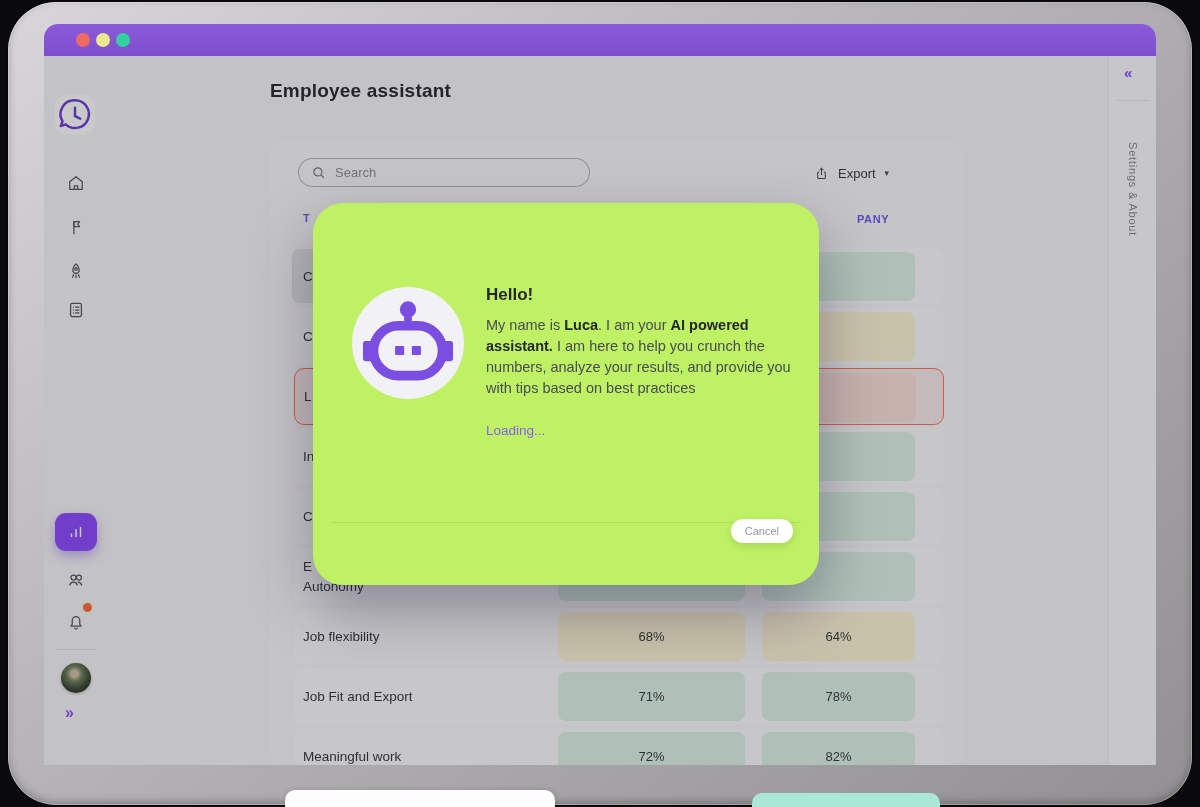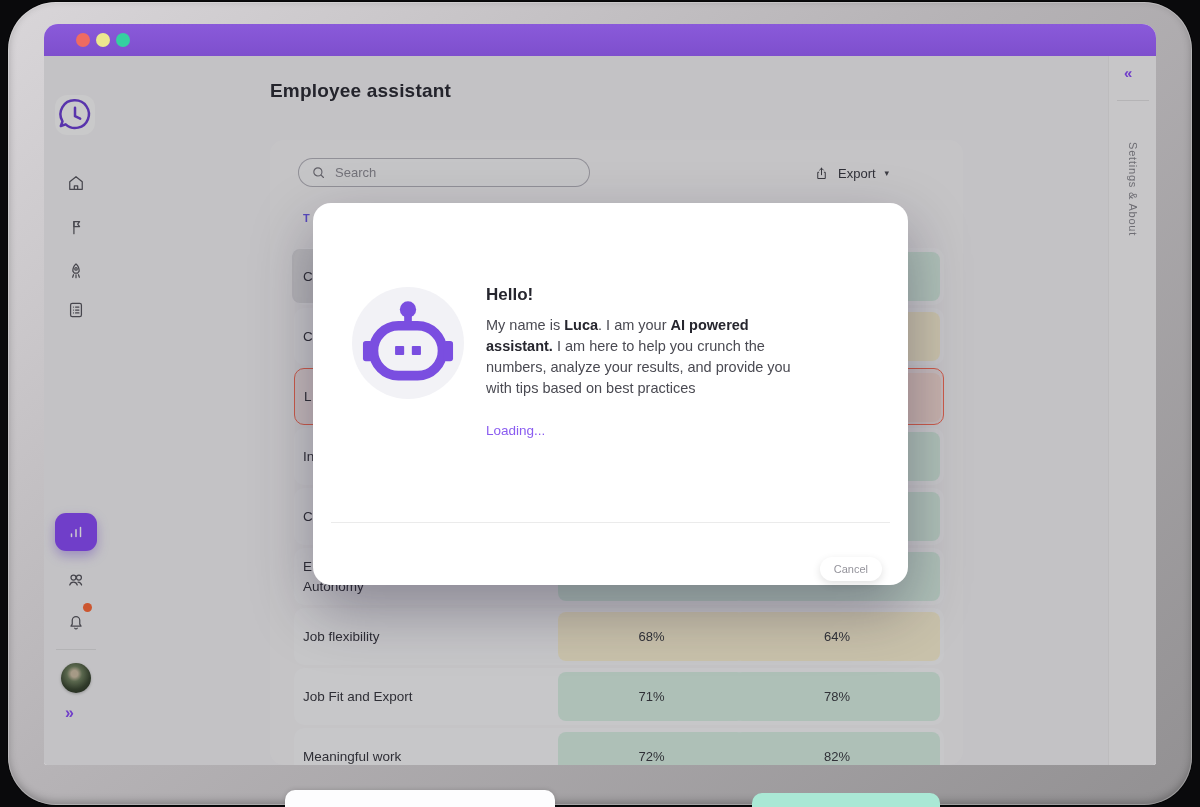--- a/index.html
+++ b/index.html
@@ -64,47 +64,47 @@
   #table-body { position: absolute; left: 250px; top: 192px; width: 650px; }
   .t-row { position: relative; height: 57px; margin-bottom: 3px; background: rgba(255,255,255,.38); border-radius: 10px; }
   .t-row.alert { border: 1.5px solid var(--cell-red-border); background: rgba(250,130,105,.10); }
   .t-row.selected::before { content: ""; position: absolute; left: -2px; top: 1px; width: 30px; height: 54px;
     border-radius: 8px; background: rgba(40,38,48,.10); }
   .t-label { position: absolute; left: 9px; top: 50%; transform: translateY(-50%); font-size: 13.5px; color: #37373f;
     white-space: pre-line; line-height: 1.5; }
   .t-cell { position: absolute; top: 4px; height: 49px; border-radius: 8px; display: flex; align-items: center;
     justify-content: center; font-size: 13px; color: #3a3b41; }
   .t-cell.c1 { left: 264px; width: 187px; }
-  .t-cell.c2 { left: 440px; width: 206px; }
+  .t-cell.c2 { left: 468px; width: 153px; }
   .cell-green { background: var(--cell-green); }
   .cell-yellow { background: var(--cell-yellow); }
   .cell-red { background: var(--cell-red-fill); }
 
   
   .rail-right { position: absolute; left: 1064px; top: 0; width: 48px; height: 100%;
     background: rgba(255,255,255,.45); border-left: 1px solid rgba(0,0,0,.05); }
   .collapse-btn { position: absolute; left: 15px; top: 8px; font-size: 15px; font-weight: 700; color: var(--accent); letter-spacing: -2px; }
   .rr-div { position: absolute; left: 8px; top: 44px; width: 32px; height: 1px; background: rgba(0,0,0,.09); }
   .vertical-label { position: absolute; left: 50%; transform: translateX(-50%); top: 86px; writing-mode: vertical-rl;
     font-size: 11px; color: #87868d; letter-spacing: .8px; }
 
   .dim { position: absolute; left: 0; top: 0; width: 100%; height: 100%; background: rgba(16,14,20,.21); z-index: 50; }
 
   
-  .modal { position: absolute; left: 313px; top: 203px; width: 595px; height: 382px; background: #ffffff;
-    border-radius: 18px; box-shadow: 0 25px 60px rgba(25,18,48,.35); z-index: 60; }
+  .modal { position: absolute; left: 313px; top: 203px; width: 506px; height: 382px; background: #bef264;
+    border-radius: 30px; box-shadow: 0 25px 60px rgba(25,18,48,.35); z-index: 60; }
   .robot-wrap { position: absolute; left: 39px; top: 84px; width: 112px; height: 112px; border-radius: 50%;
     background: #f2f2f6; display: flex; align-items: center; justify-content: center; }
   .robot-wrap svg { width: 92px; height: 92px; }
   .m-title { position: absolute; left: 173px; top: 82px; font-size: 17px; font-weight: 700; color: #26262e; }
   .m-text { position: absolute; left: 173px; top: 112px; width: 320px; font-size: 14.5px; line-height: 1.45; color: #4a4a52; }
   .m-text b { color: #26262e; }
   .m-loading { position: absolute; left: 173px; top: 220px; font-size: 13.5px; color: var(--loading-purple); }
   .m-div { position: absolute; left: 18px; right: 18px; top: 319px; height: 1px; background: rgba(0,0,0,.08); }
-  .m-cancel { position: absolute; right: 26px; top: 354px; padding: 6px 14px; border-radius: 14px; background: #fff;
+  .m-cancel { position: absolute; right: 26px; top: 316px; padding: 6px 14px; border-radius: 14px; background: #fff;
     box-shadow: 0 3px 9px rgba(0,0,0,.12); font-size: 11px; color: #95949c; border: 0; font-family: inherit; cursor: pointer; }
 
   
   .bottom-white { position: absolute; left: 285px; top: 790px; width: 270px; height: 30px; background: #fdfdfe;
     border-radius: 10px; z-index: 70; box-shadow: 0 -1px 4px rgba(0,0,0,.12); }
   .bottom-teal { position: absolute; left: 752px; top: 793px; width: 188px; height: 26px; background: var(--teal-button);
     border-radius: 10px; z-index: 70; }
 </style>
 </head>
 <body>

